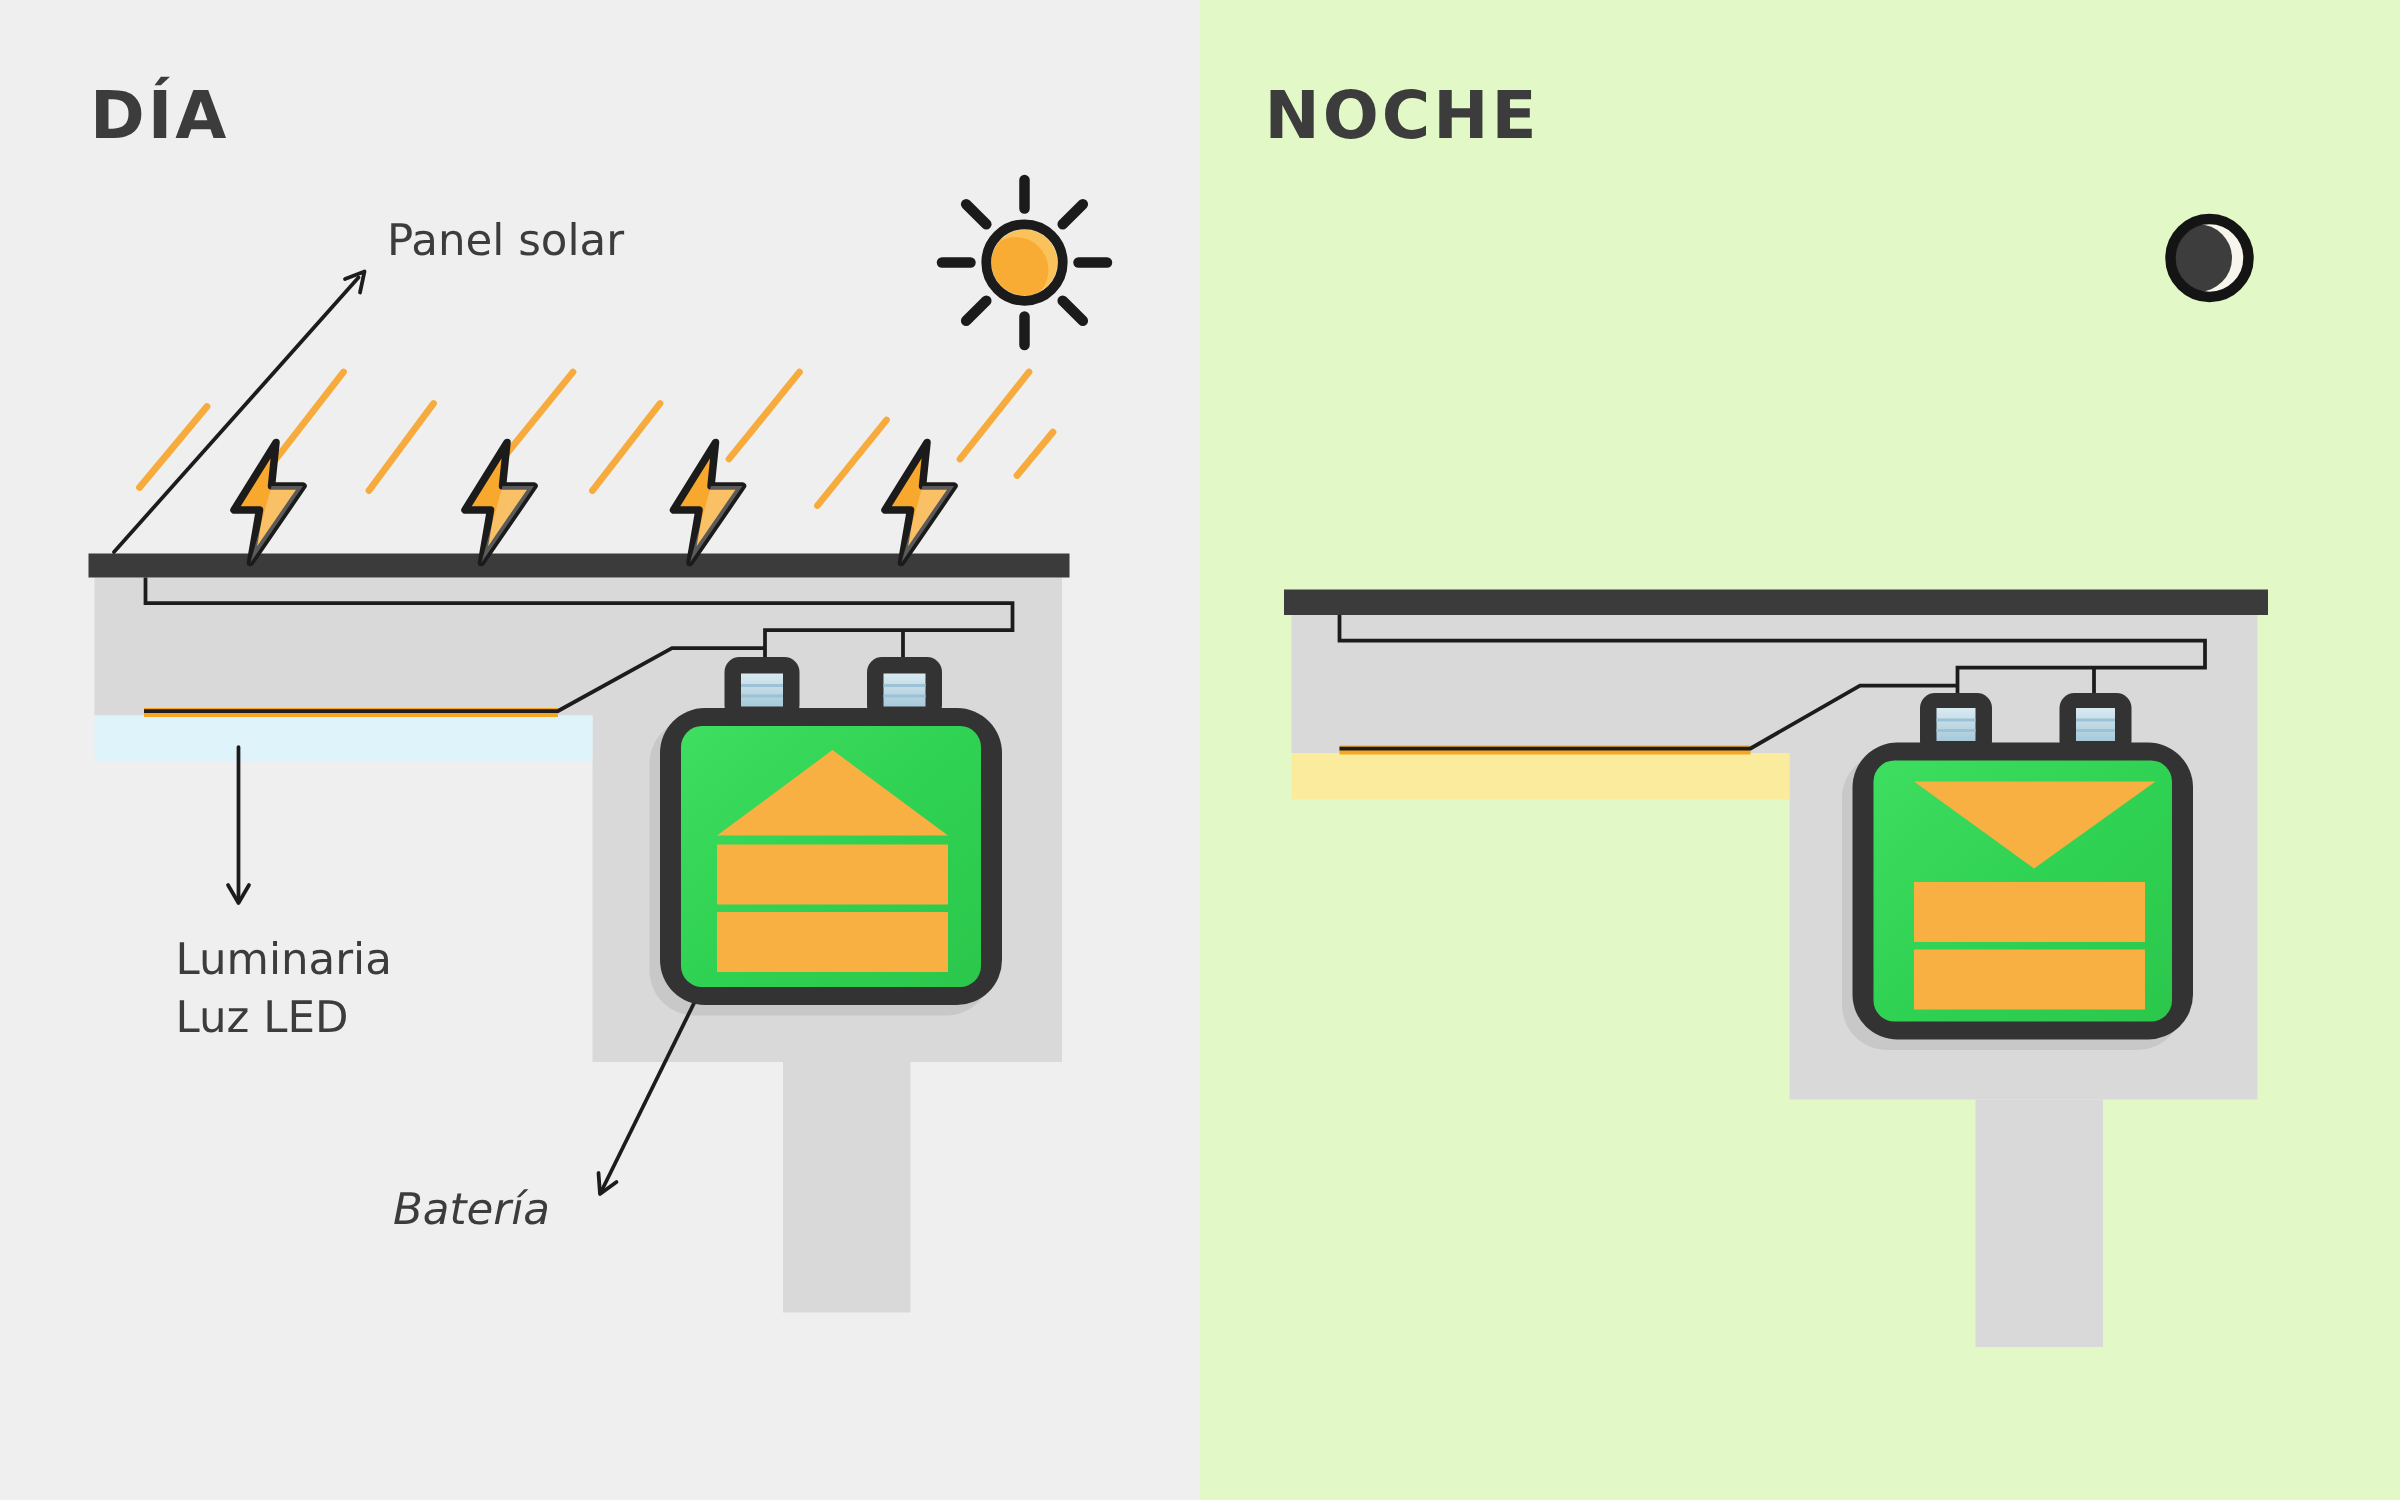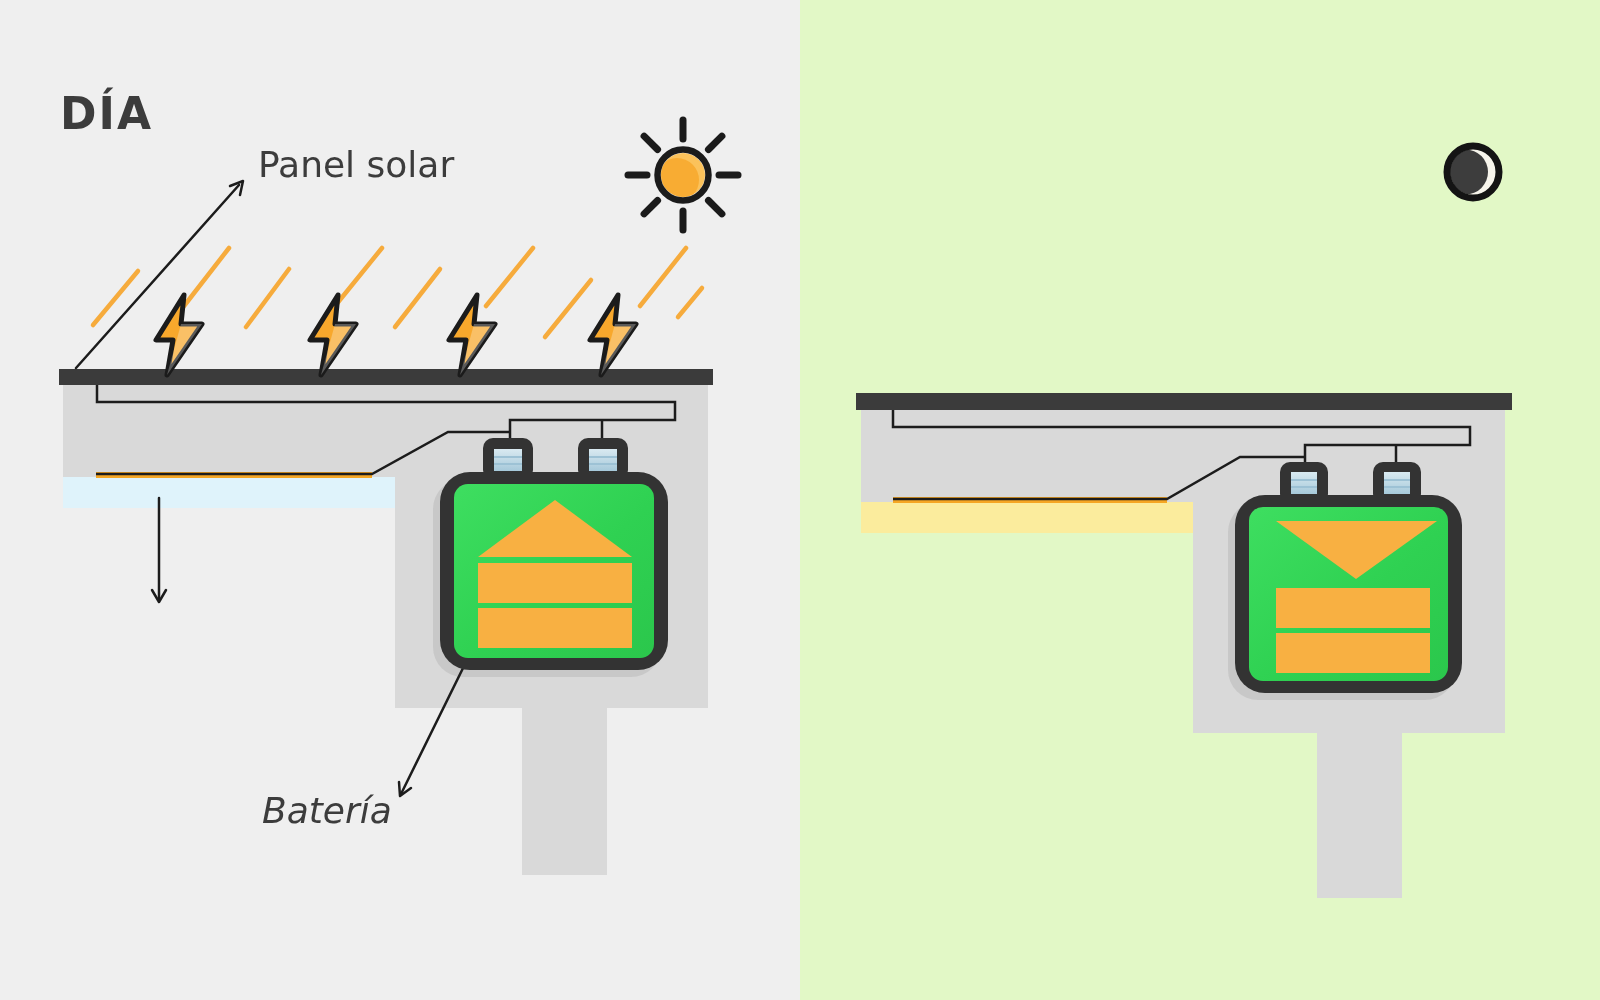--- a/index.html
+++ b/index.html
@@ -8,24 +8,24 @@
     font-family:"DejaVu Sans","Liberation Sans",sans-serif;
   }
   .bg-half{position:absolute;top:0;height:1000px;width:800px;}
   .bg-day{left:0;background:var(--c-day_bg,#EFEFEF);}
   .bg-night{left:800px;background:var(--c-night_bg,#E2F8C6);}
   svg.diagram{position:absolute;left:0;top:0;}
   .label{
     position:absolute;color:var(--c-text,#3C3C3C);
     white-space:nowrap;line-height:1.2;
   }
-  .title{font-size:44px;font-weight:700;letter-spacing:2px;margin-top:36px;}
+  .title{font-size:44px;font-weight:700;letter-spacing:2px;}
   .title-day{left:60px;top:52px;}
   .title-night{left:843px;top:52px;}
-  .annot{font-size:36px;font-weight:400;}
+  .annot{font-size:29px;font-weight:400;}
   .panel-label{left:258px;top:143px;}
   .lamp-label{left:117px;top:620px;line-height:1.35;}
   .battery-label{left:262px;top:789px;font-style:italic;}
 </style>
 </head>
 <body>
 
 <div class="stage">
 
   <div class="bg-half bg-day"></div>
@@ -189,19 +189,24 @@
         <g style="fill:var(--c-symbol_orange,#F8B042)">
           <path d="M1276,521 L1437,521 L1356,579 Z"></path>
           <rect x="1276" y="588" width="154" height="40"></rect>
           <rect x="1276" y="633" width="154" height="40"></rect>
         </g>
       </g>
     </g>
   </svg>
 
   <div class="label title title-day">DÍA</div>
+  <div class="label title title-night">NOCHE</div>
 
   <div class="label annot panel-label">Panel solar</div>
 
+  <div class="label annot lamp-label">
+    <div>Luminaria</div>
+    <div>Luz LED</div>
+  </div>
 
   <div class="label annot battery-label">Batería</div>
 
 </div>
 
 </body></html>

